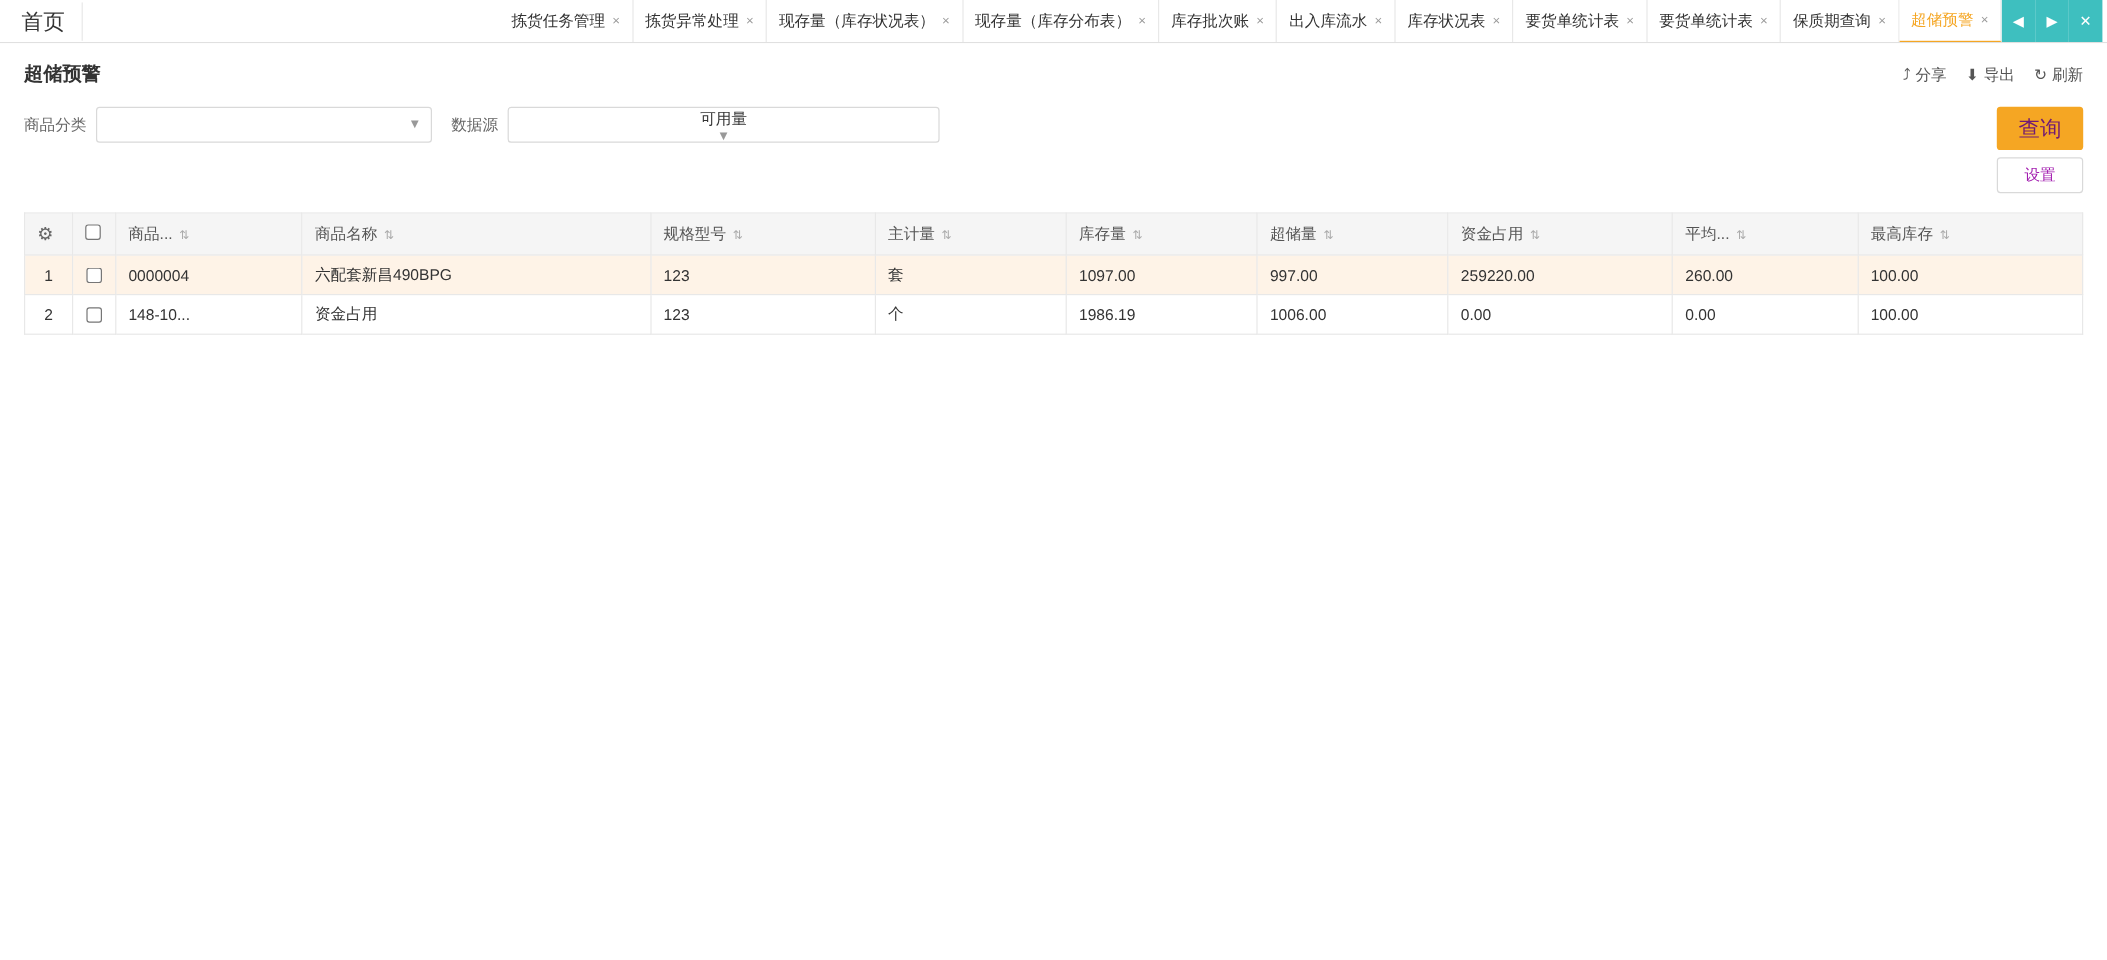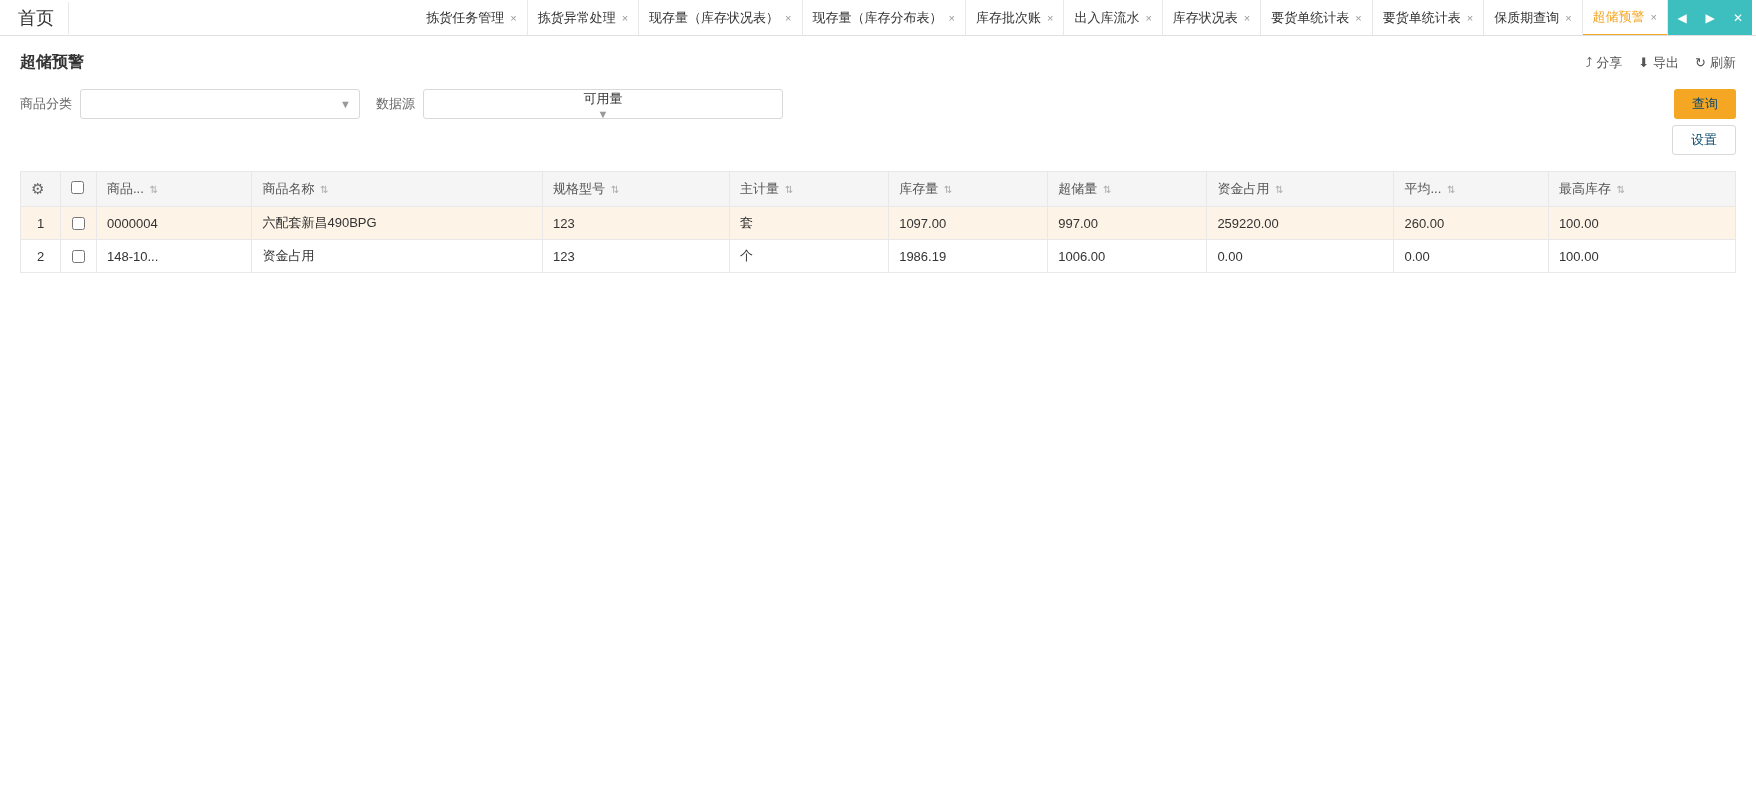--- a/index.html
+++ b/index.html
@@ -114,32 +114,32 @@
       justify-content: space-between;
       cursor: pointer;
     }
     .filter-select .chevron {
       color: #999;
       font-size: 11px;
     }
 
     .btn-query {
       background: #f5a623;
-      color: #0c4a6e;
+      color: #701a75;
       border: none;
       border-radius: 3px;
       padding: 6px 18px;
-      font-size: 13px;
+      font-size: 18px;
       cursor: pointer;
       margin-left: auto;
     }
 
     .btn-settings {
       background: #fff;
-      color: #0c4a6e;
+      color: #a21caf;
       border: 1px solid #d9d9d9;
       border-radius: 3px;
       padding: 5px 18px;
       font-size: 13px;
       cursor: pointer;
     }
 
     .filter-buttons {
       display: flex;
       flex-direction: column;

